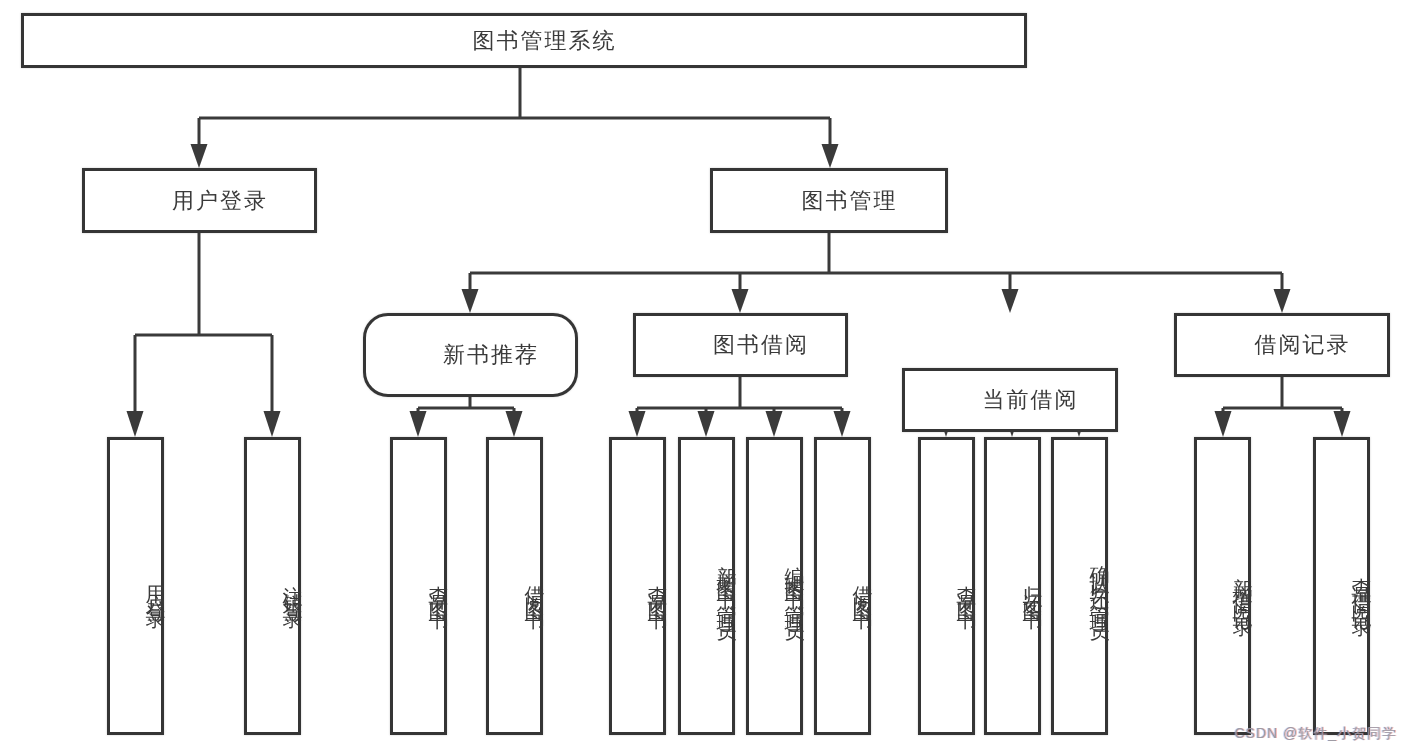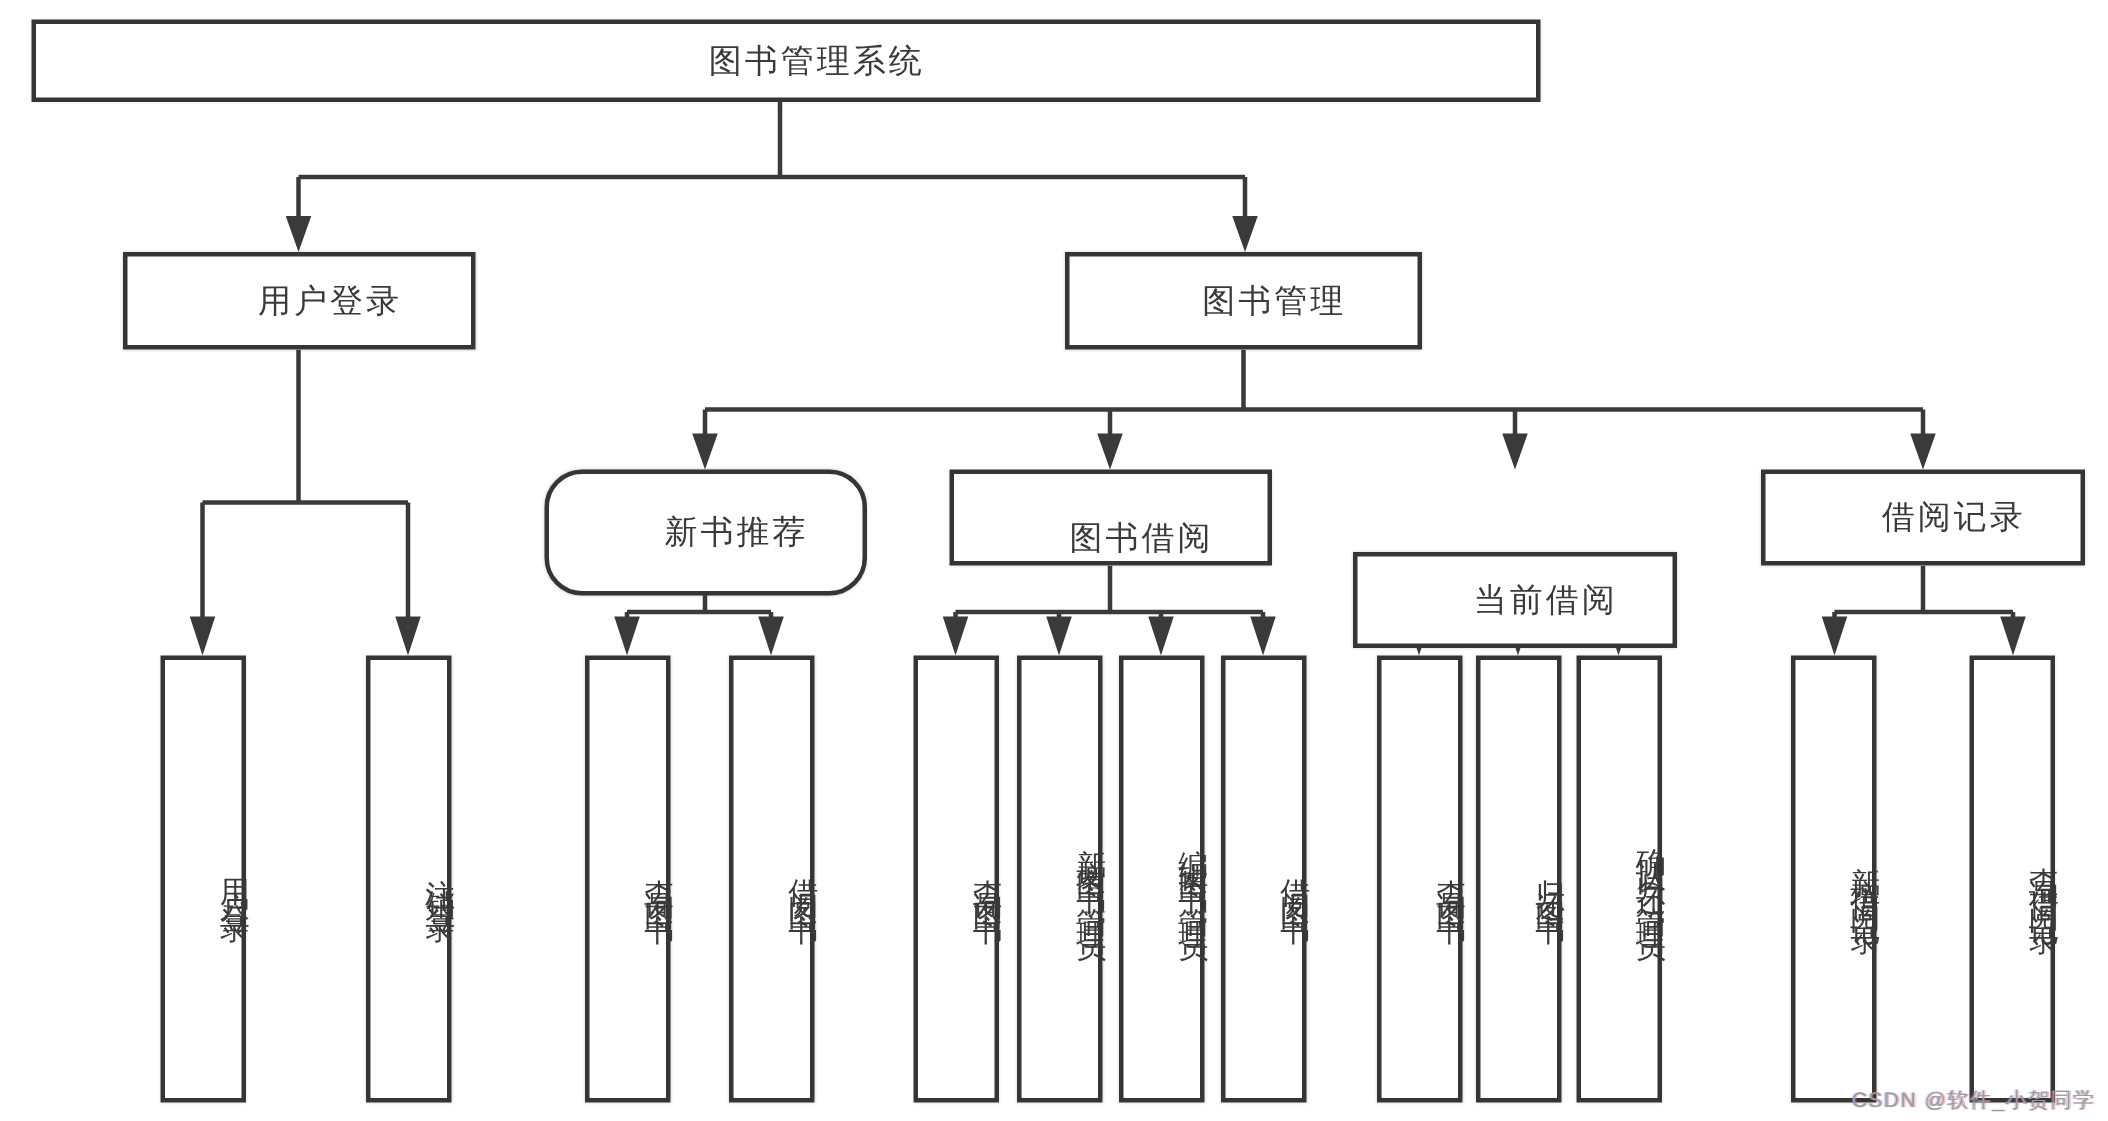--- a/index.html
+++ b/index.html
@@ -45,21 +45,21 @@
     font-size: 20px;
     letter-spacing: 8px;
     line-height: 1;
     white-space: normal;
   }
   
   .n-root  { left: 21px;  top: 13px;  width: 1006px; height: 55px; }
   .n-l2a   { left: 82px;  top: 168px; width: 235px;  height: 65px; }
   .n-l2b   { left: 710px; top: 168px; width: 238px;  height: 65px; }
   .n-l3a   { left: 363px;  top: 313px; width: 215px; height: 84px; border-radius: 25px; }
-  .n-l3b   { left: 633px;  top: 313px; width: 215px; height: 64px; align-items: flex-end; }
+  .n-l3b   { left: 633px;  top: 313px; width: 215px; height: 64px; }
   .n-l3c   { left: 902px;  top: 324px; width: 216px; height: 64px; margin-top: 44px; }
   .n-l3d   { left: 1174px; top: 313px; width: 216px; height: 64px; }
   .leaf    { top: 437px; width: 57px; height: 298px; }
   .lf-0  { left: 107px; }
   .lf-1  { left: 244px; }
   .lf-2  { left: 390px; }
   .lf-3  { left: 486px; }
   .lf-4  { left: 609px; }
   .lf-5  { left: 678px; }
   .lf-6  { left: 746px; }

